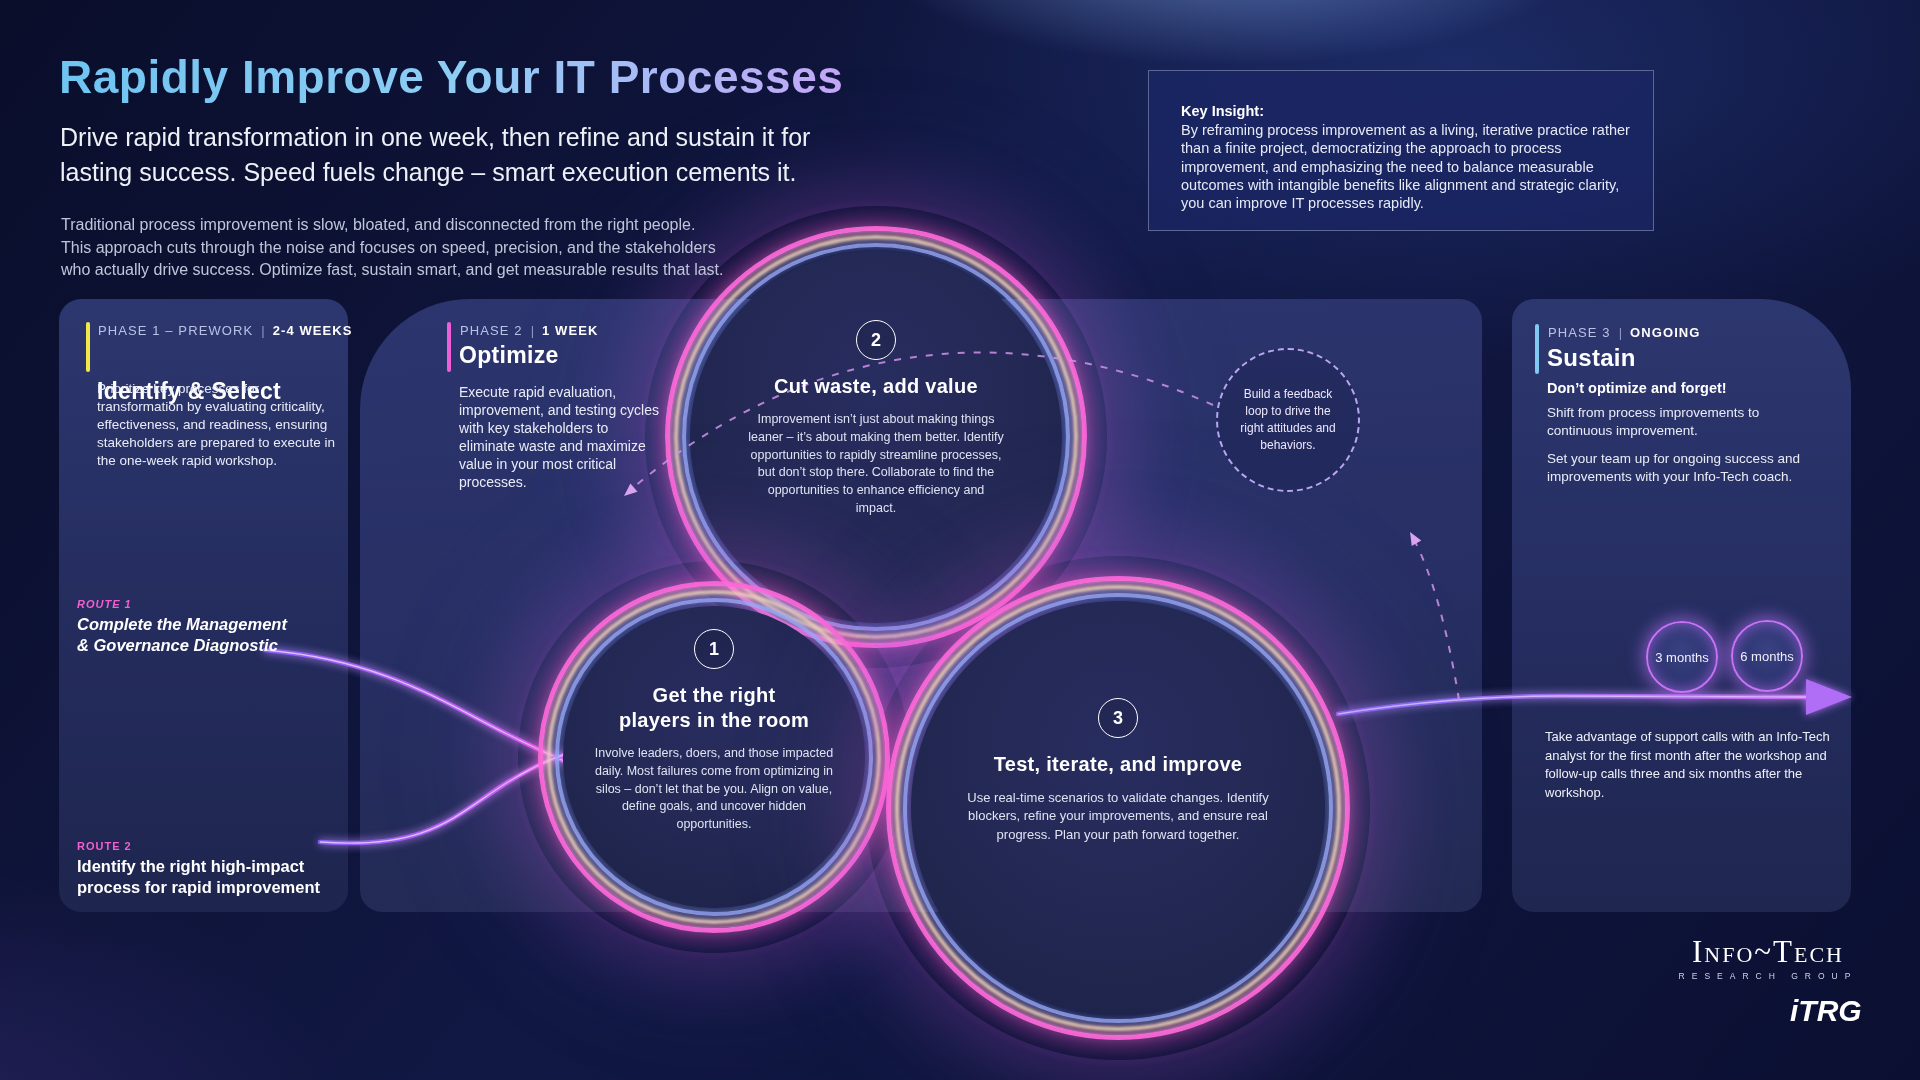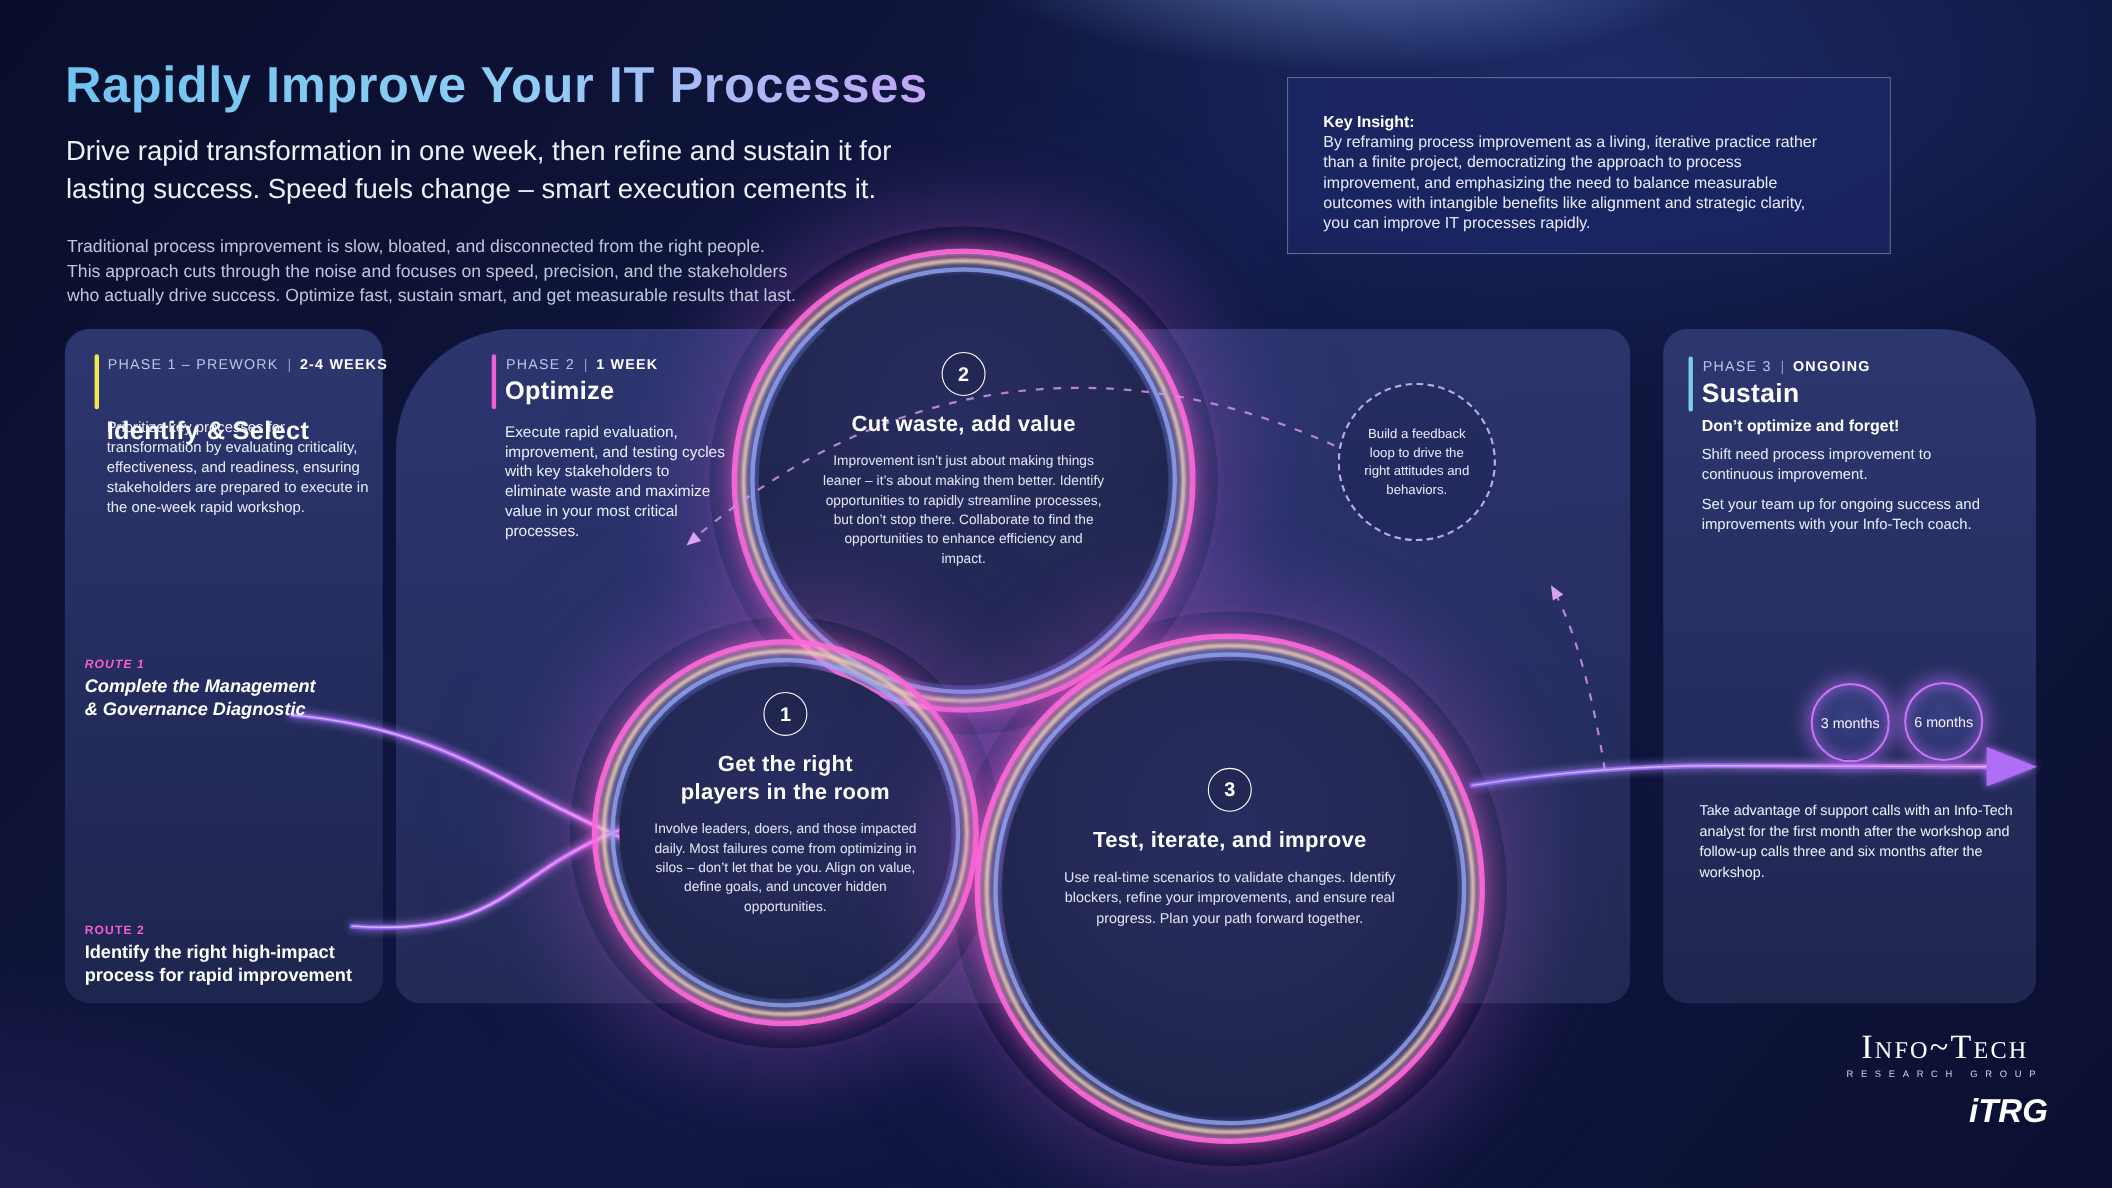--- a/index.html
+++ b/index.html
@@ -24,25 +24,24 @@
   .page-title{
     left:59px; top:50px; font-size:46px; font-weight:700; letter-spacing:.5px;
     background:linear-gradient(90deg,#6fc4f1 0%, #8ecdf4 52%, #c4a6f7 100%);
     -webkit-background-clip:text; background-clip:text; color:transparent;
   }
   .subtitle{ left:60px; top:120px; font-size:25px; color:#eef1f8; line-height:1.38; font-weight:400;}
   .intro{ left:61px; top:214px; font-size:16px; color:#bfc6d9; line-height:1.42; }
 
   
   .key-insight{
-    left:1148px; top:70px; width:549px; height:161px;
+    left:1148px; top:70px; width:506px; height:161px;
     background:rgba(26,37,98,.88);
     border:1px solid rgba(150,160,195,.55);
     padding:32px 32px 0 32px;
-    margin-left:22px;
   }
   .key-insight .ki-label{ font-weight:700; font-size:14.5px; margin-bottom:2px;}
   .key-insight .ki-body{ font-size:14.5px; line-height:1.26; color:#e7eaf6; width:462px;}
 
   
   .panel{ top:299px; height:613px; z-index:1; }
   .panel-1{ left:59px;  width:289px;  border-radius:22px;
     background:linear-gradient(180deg,#2d376f 0%, #242c5d 55%, #1e254e 100%); }
   .panel-2{ left:360px; width:1122px; border-radius:110px 22px 22px 22px;
     background:linear-gradient(176deg,#2c356e 0%, #272f64 50%, #222951 100%); }
@@ -269,21 +268,21 @@
   <div class="abs feedback">
     <div class="fb-text">Build a feedback loop to drive the right attitudes and behaviors.</div>
   </div>
 
   <div class="abs accent-bar z6" style="left:1535px; top:324px; background:#7fc9f2;"></div>
   <div class="abs eyebrow z6" style="left:1548px; top:325px;">
     <span class="eb-pre">PHASE 3</span><span class="eb-sep">|</span><span class="eb-dur">ONGOING</span>
   </div>
   <div class="abs panel-title z6" style="left:1547px; top:344px; font-size:24px;">Sustain</div>
   <div class="abs phase3-lead z6" style="left:1547px; top:380px;text-align:right;">Don’t optimize and forget!</div>
-  <div class="abs panel-body z6" style="left:1547px; top:404px; width:248px;">Shift need process improvement to continuous improvement.</div>
+  <div class="abs panel-body z6" style="left:1547px; top:404px; width:248px;">Shift from process improvements to continuous improvement.</div>
   <div class="abs panel-body z6" style="left:1547px; top:450px; width:282px;">Set your team up for ongoing success and improvements with your Info-Tech coach.</div>
 
   <div class="milestone milestone-3">
       <span>3 months</span>
     </div>
   <div class="milestone milestone-6">
       <span>6 months</span>
     </div>
 
   <div class="abs support-note">Take advantage of support calls with an Info-Tech analyst for the first month after the workshop and follow-up calls three and six months after the workshop.</div>

